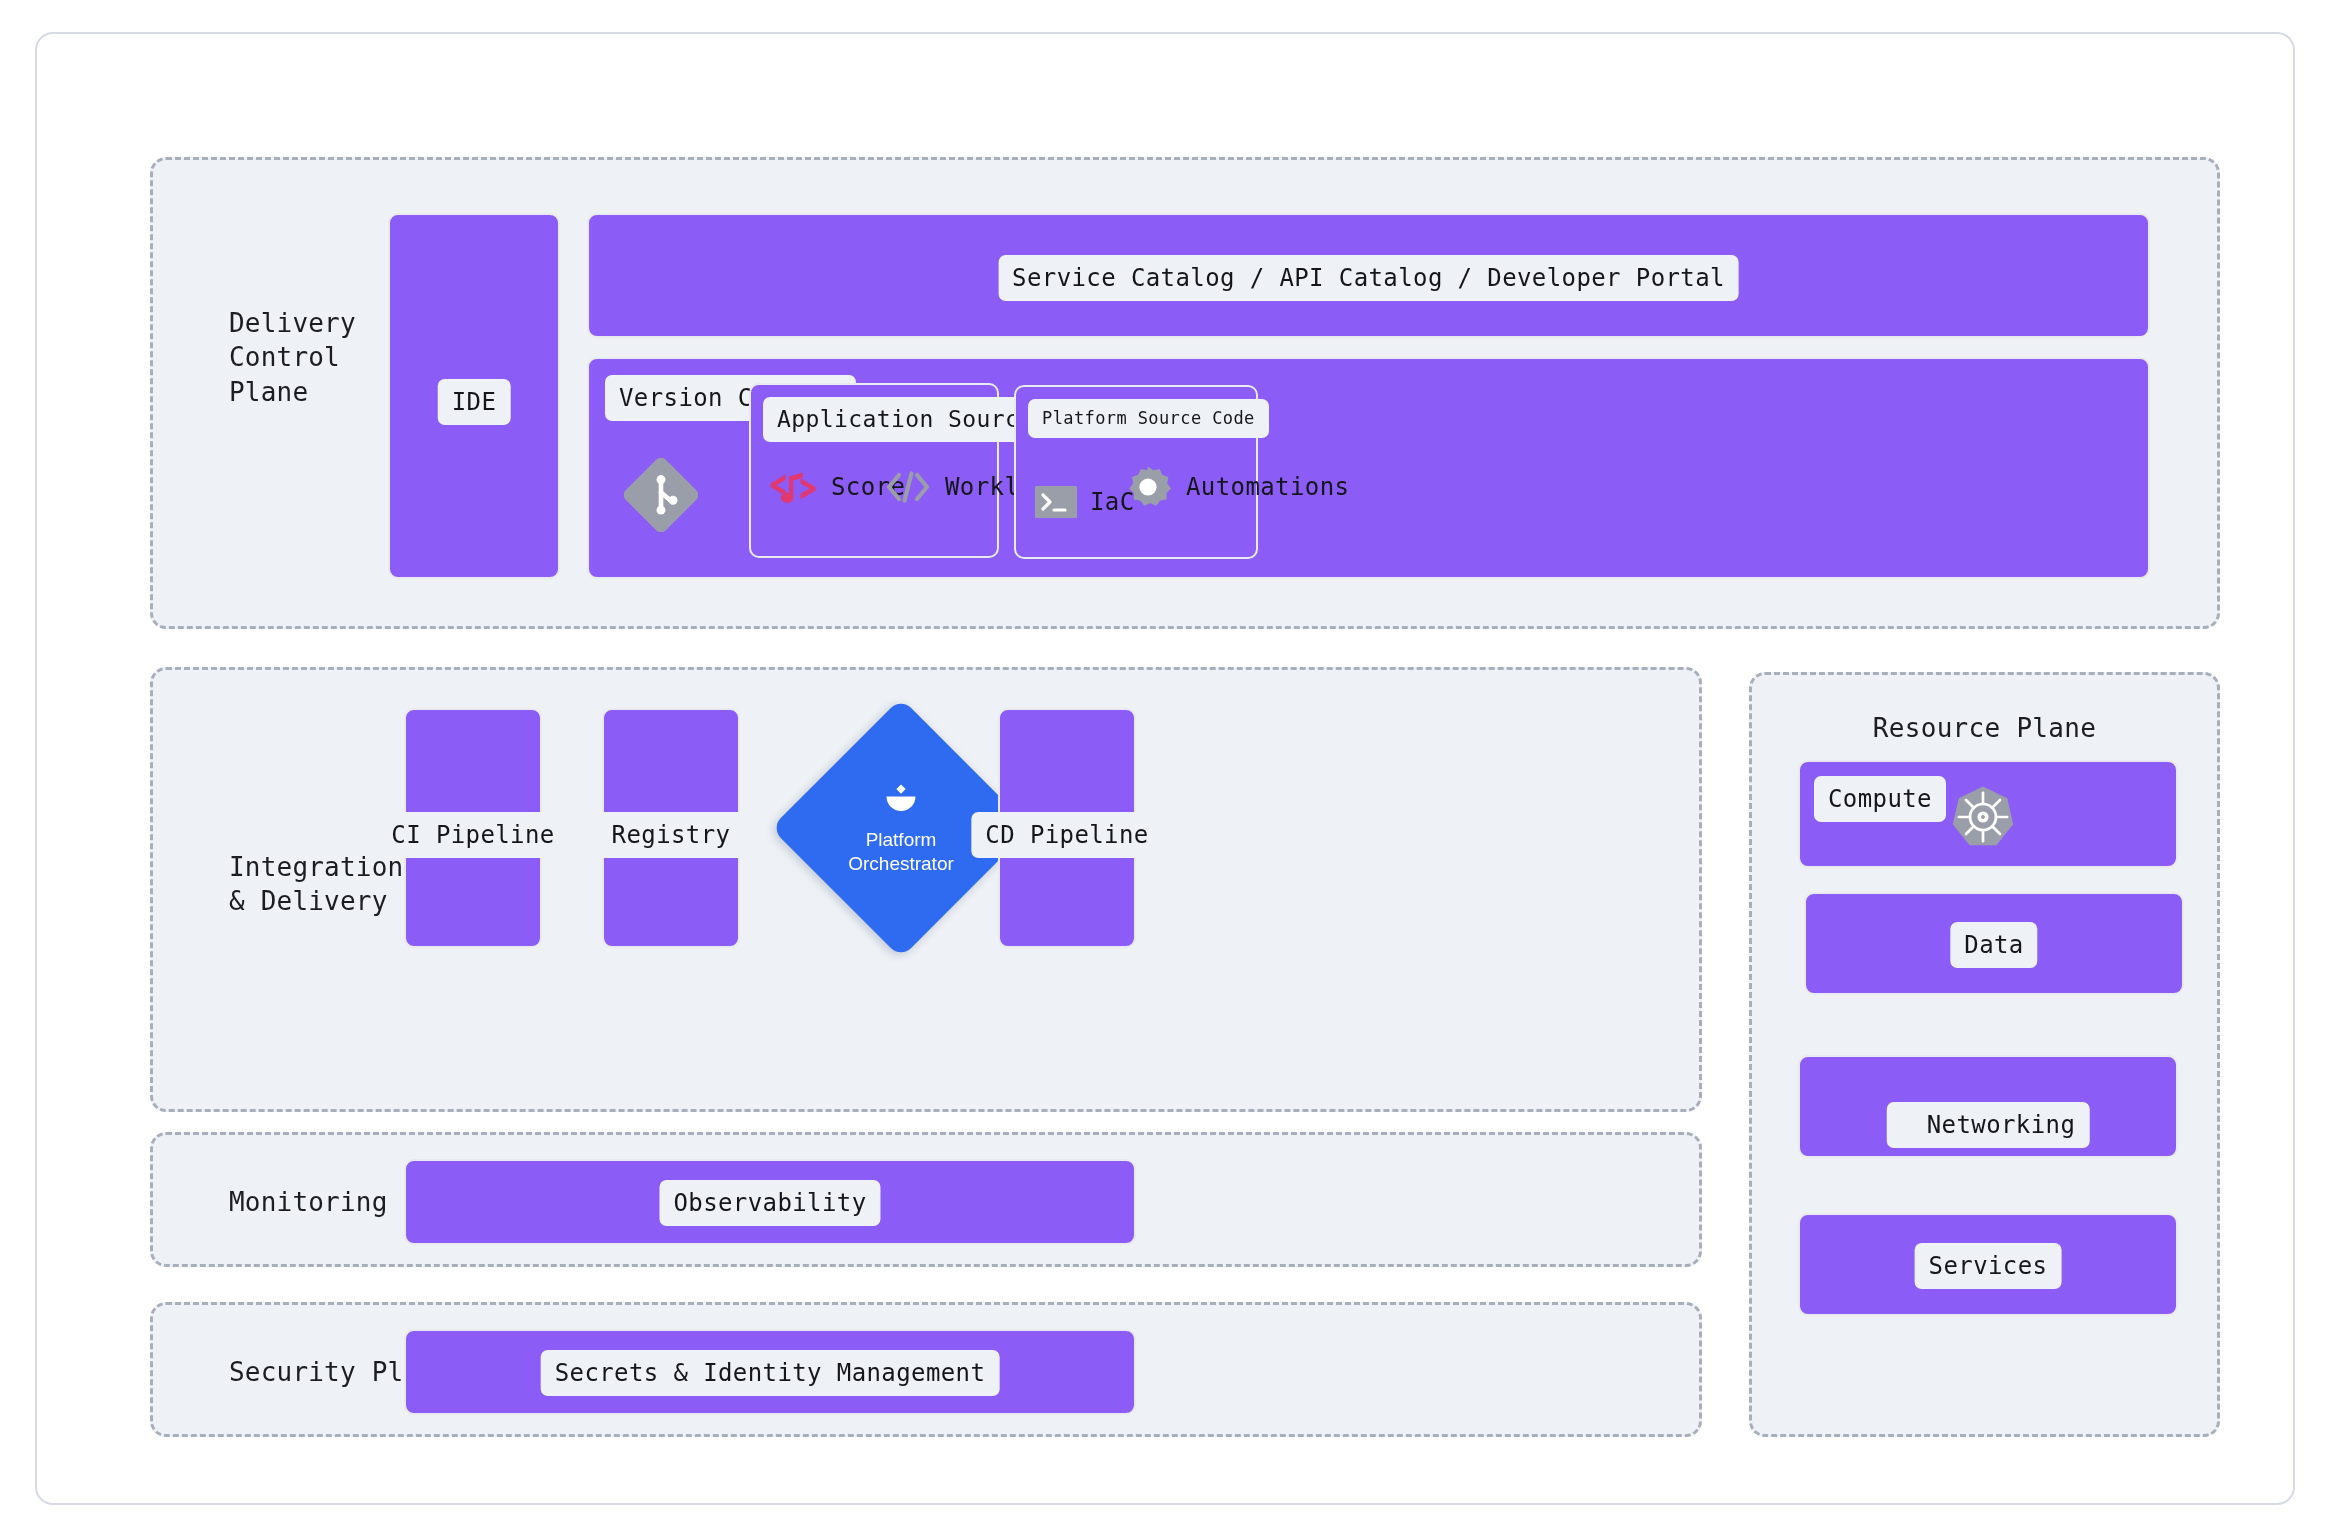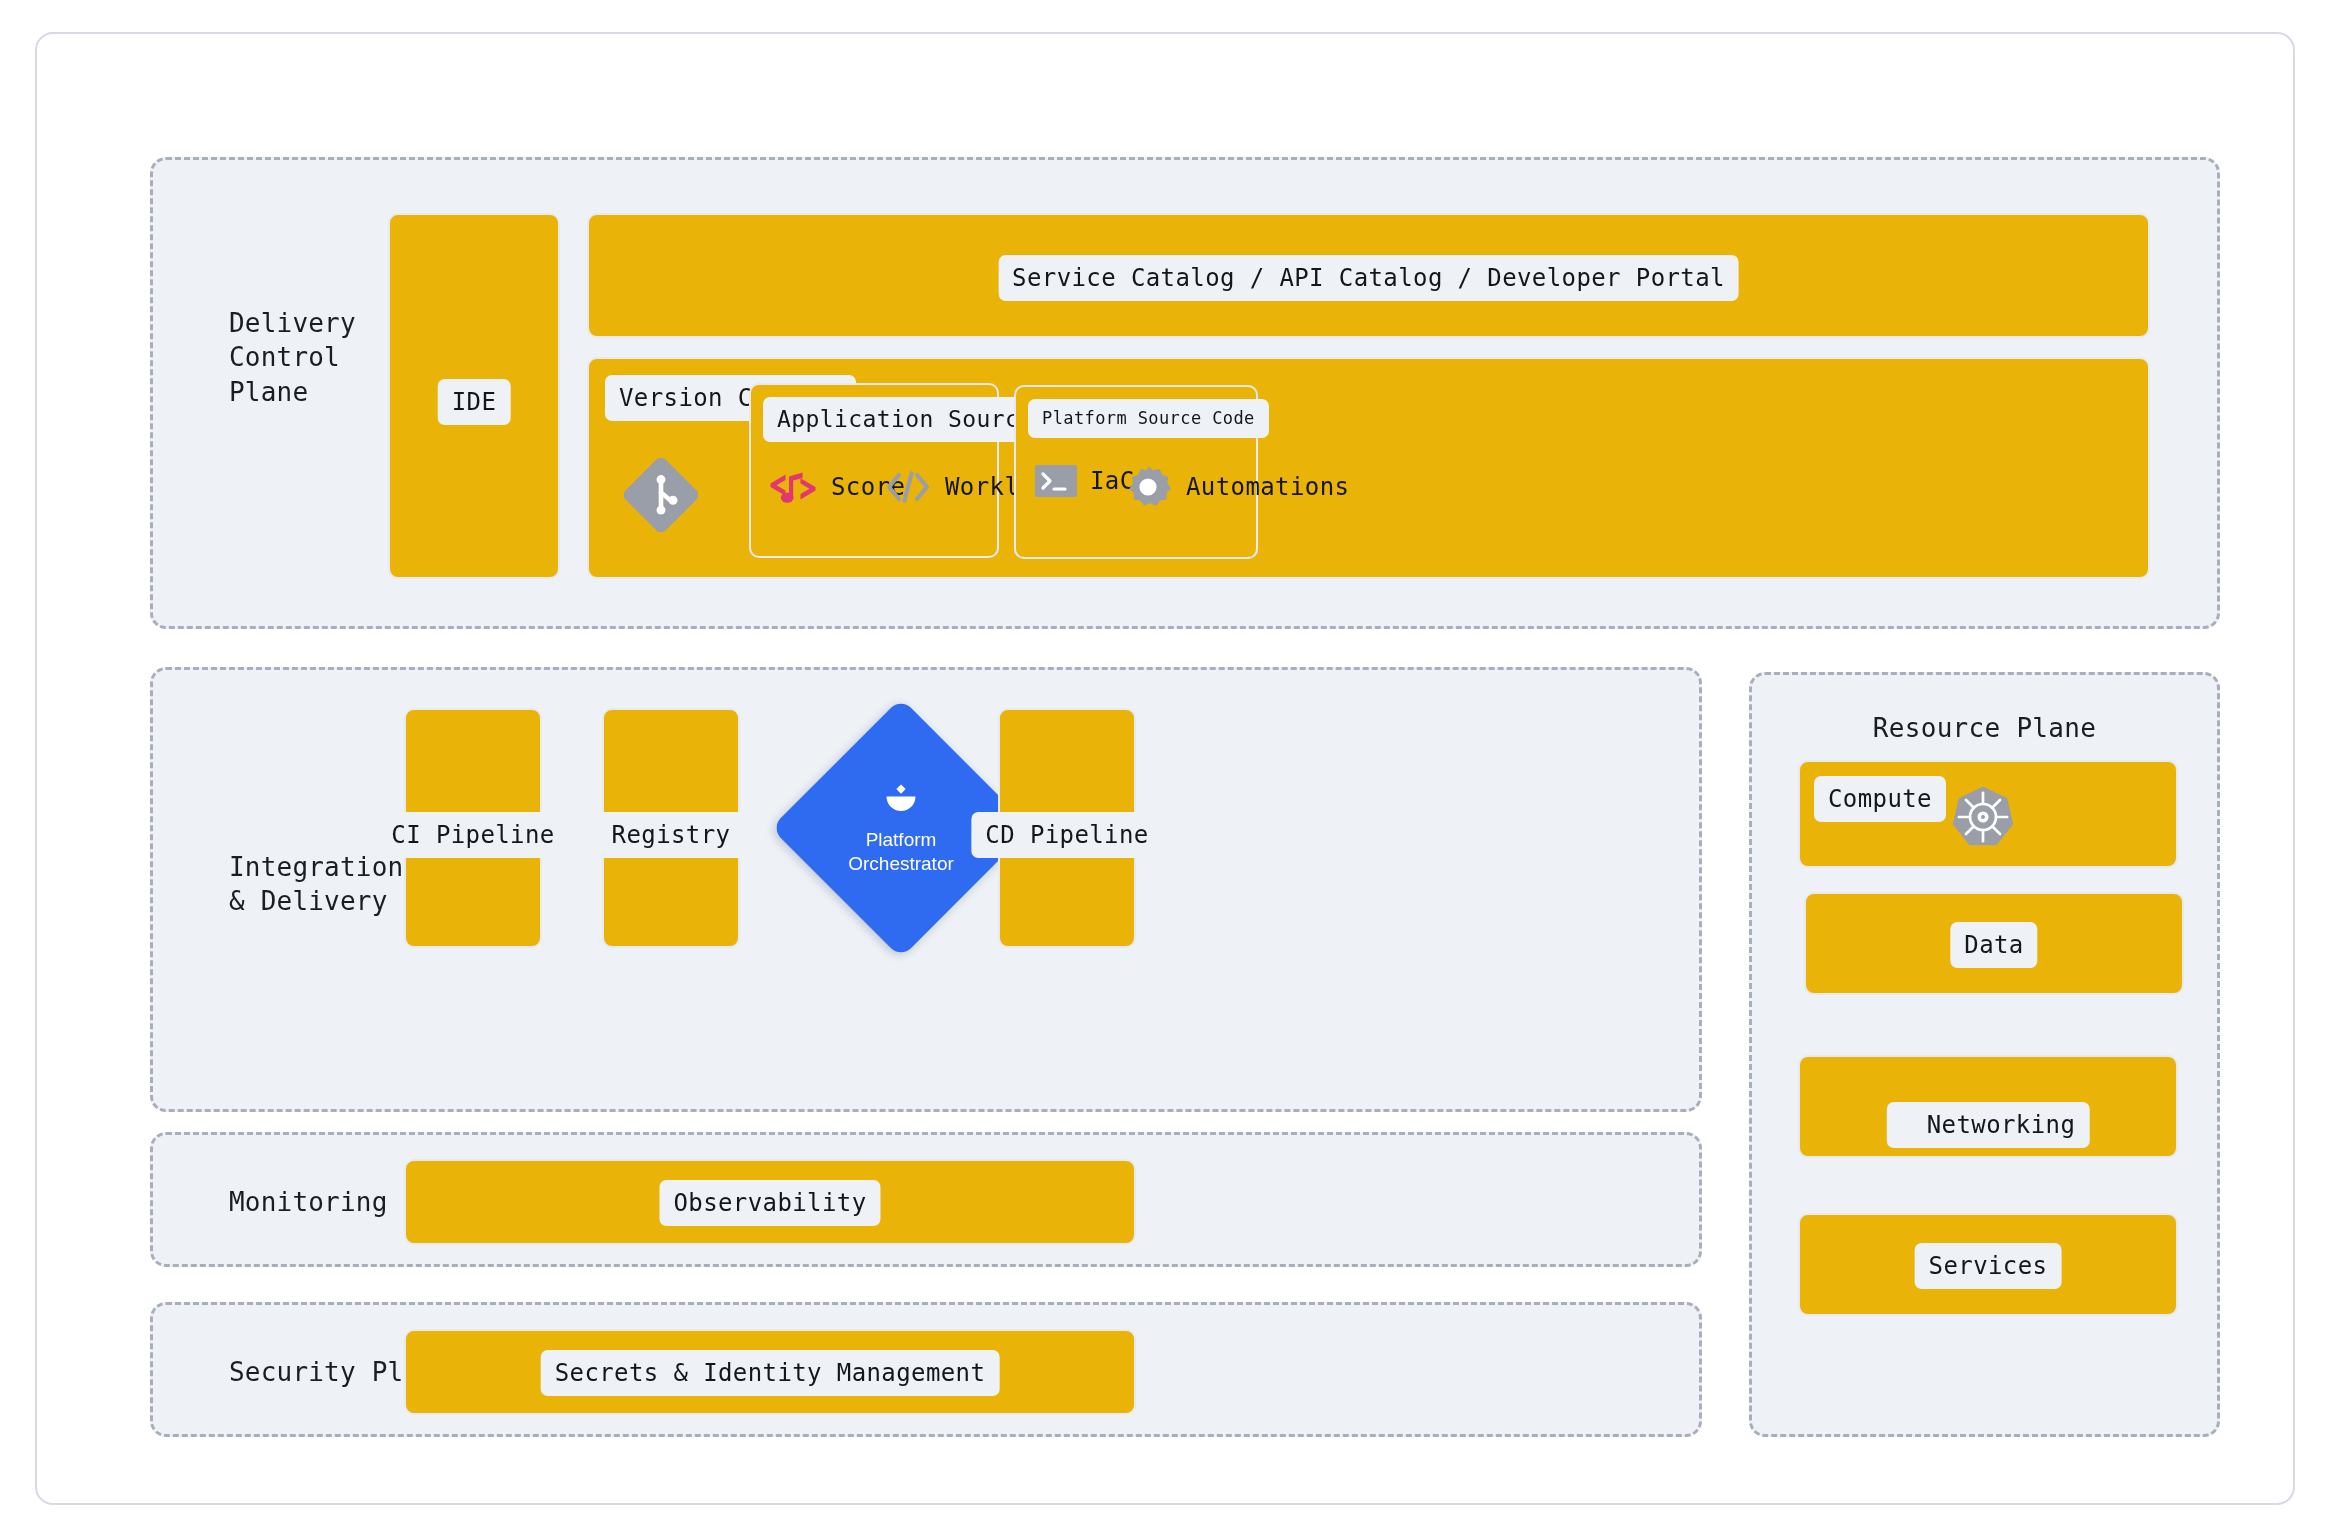--- a/index.html
+++ b/index.html
@@ -40,21 +40,21 @@
     color: #1b1d22;
     font-size: 26px;
     line-height: 1.32;
     white-space: pre-line;
     letter-spacing: 0.2px;
   }
 
   
   .card {
     position: absolute;
-    background: #eab308;
+    background: #8b5cf6;
     border: 2px solid #e8eaf0;
     border-radius: 10px;
     box-sizing: border-box;
   }
 
   
   .chip {
     position: absolute;
     background: #eef1f6;
     border-radius: 7px;
@@ -201,21 +201,21 @@
               </g>
             </svg>
           </span>
           <span class="tool-label">Workload</span>
         </div>
       </div>
 
       <div class="card" style="left:425px; top:26px; width:244px; height:174px;">
         <div class="chip" style="left:12px; top:12px; font-size:17px;">Platform Source Code</div>
 
-        <div class="tool" style="left:18px; top:75px;gap:12px;">
+        <div class="tool" style="left:18px; top:96px;gap:12px;">
           <span class="icon-box" style="width:44px; height:38px;">
             <svg width="44" height="34" viewBox="0 0 44 34" aria-hidden="true">
               <rect x="1" y="1" width="42" height="32" rx="1.5" fill="#9a9ea8"></rect>
               <g fill="none" stroke="#ffffff" stroke-width="3.2" stroke-linecap="round" stroke-linejoin="round">
                 <path d="M9 10 L16 17 L9 24"></path>
                 <path d="M20 25 L31 25"></path>
               </g>
             </svg>
           </span>
           <span class="tool-label">IaC</span>

